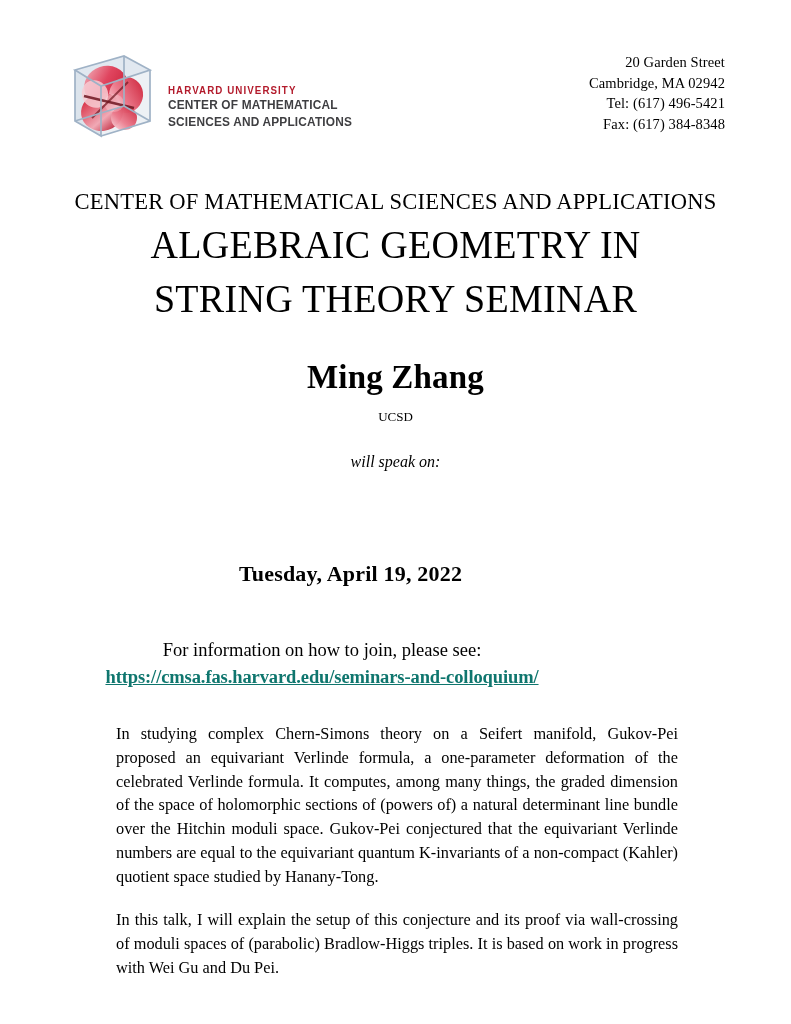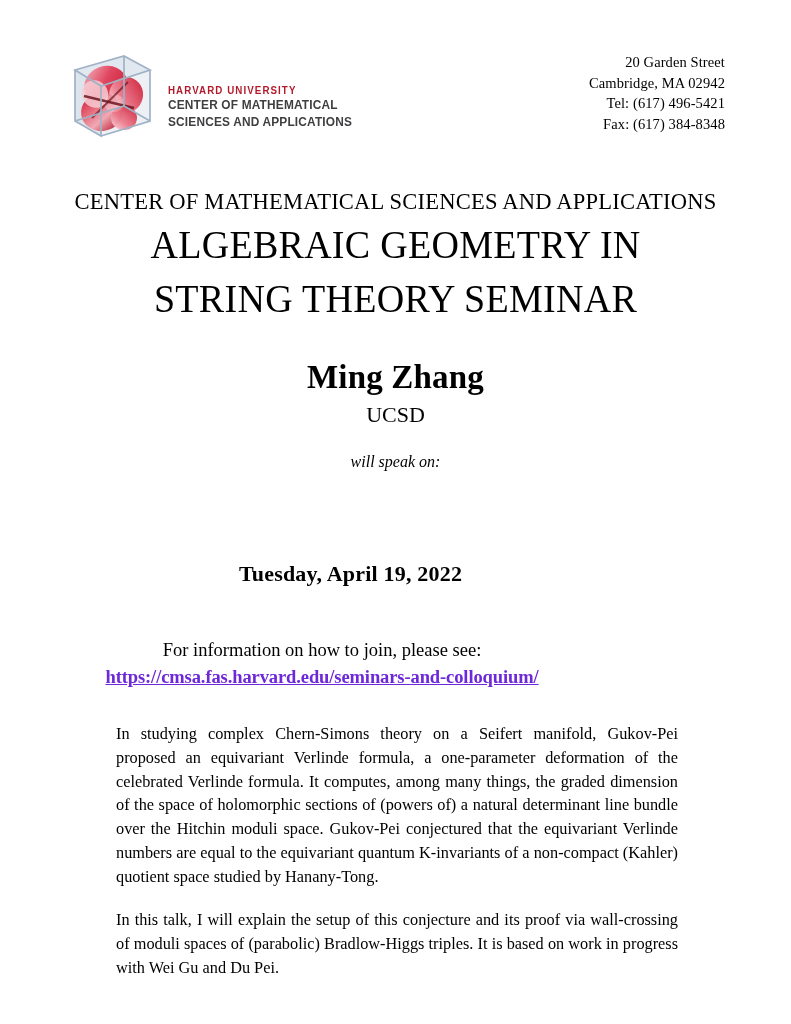--- a/index.html
+++ b/index.html
@@ -109,23 +109,23 @@
     width: 791px;
     text-align: center;
   }
   .speaker-name {
     font-size: 33px;
     font-weight: bold;
     line-height: 1.18;
     letter-spacing: 0.2px;
   }
   .speaker-affil {
-    font-size: 22px;
+    font-size: 13px;
     line-height: 1.3;
-    margin-top: 4px;
+    margin-top: 12px;
   }
 
   
   .talk {
     position: absolute;
     top: 452px;
     left: 45px;
     width: 701px;
     text-align: center;
   }
@@ -166,21 +166,21 @@
     line-height: 1.35;
   }
   .join-url {
     font-size: 18.5px;
     font-weight: bold;
     text-decoration: underline;
     line-height: 1.35;
     margin-top: 2px;
     letter-spacing: -0.1px;
     display: inline-block;
-    color: #6d28d9;
+    color: #0f766e;
   }
 
   
   .abstract {
     position: absolute;
     top: 722px;
     left: 116px;
     width: 562px;
     text-align: justify;
     font-size: 16.3px;

